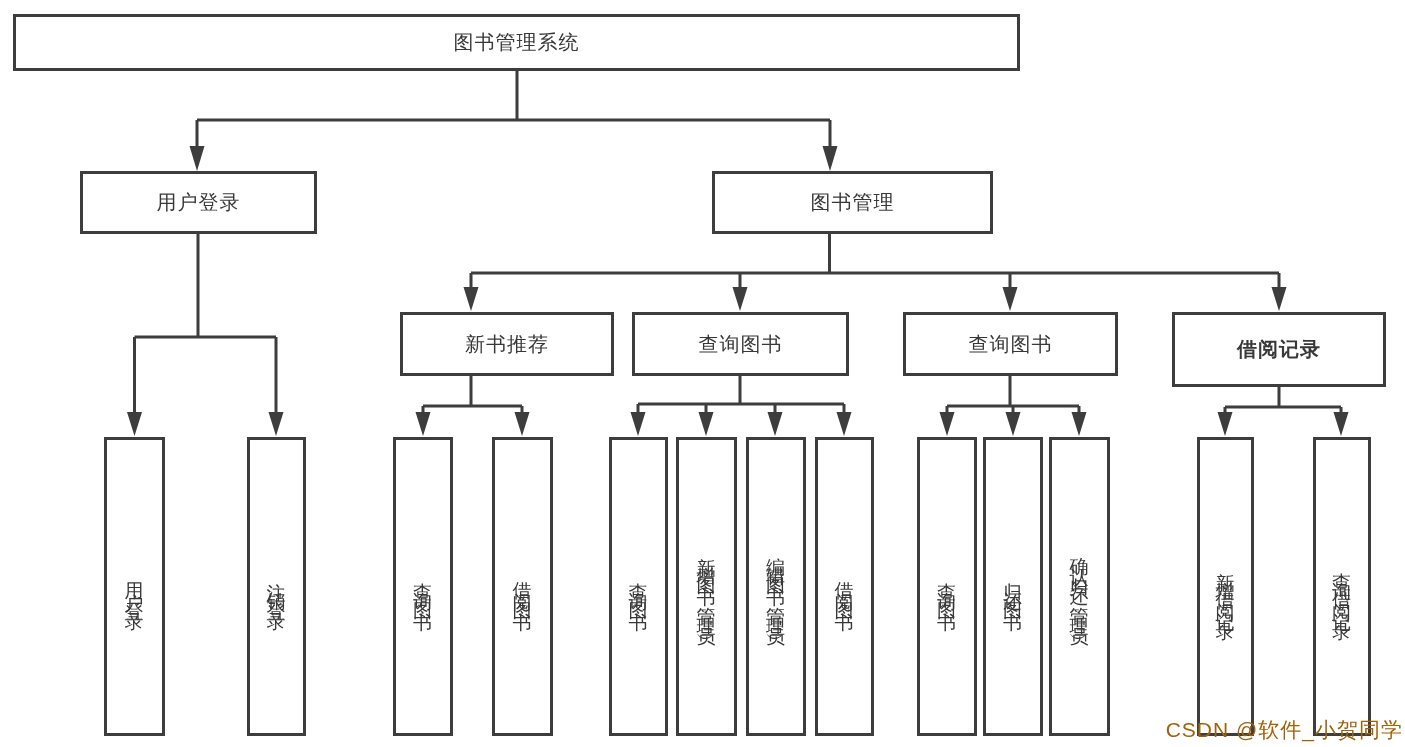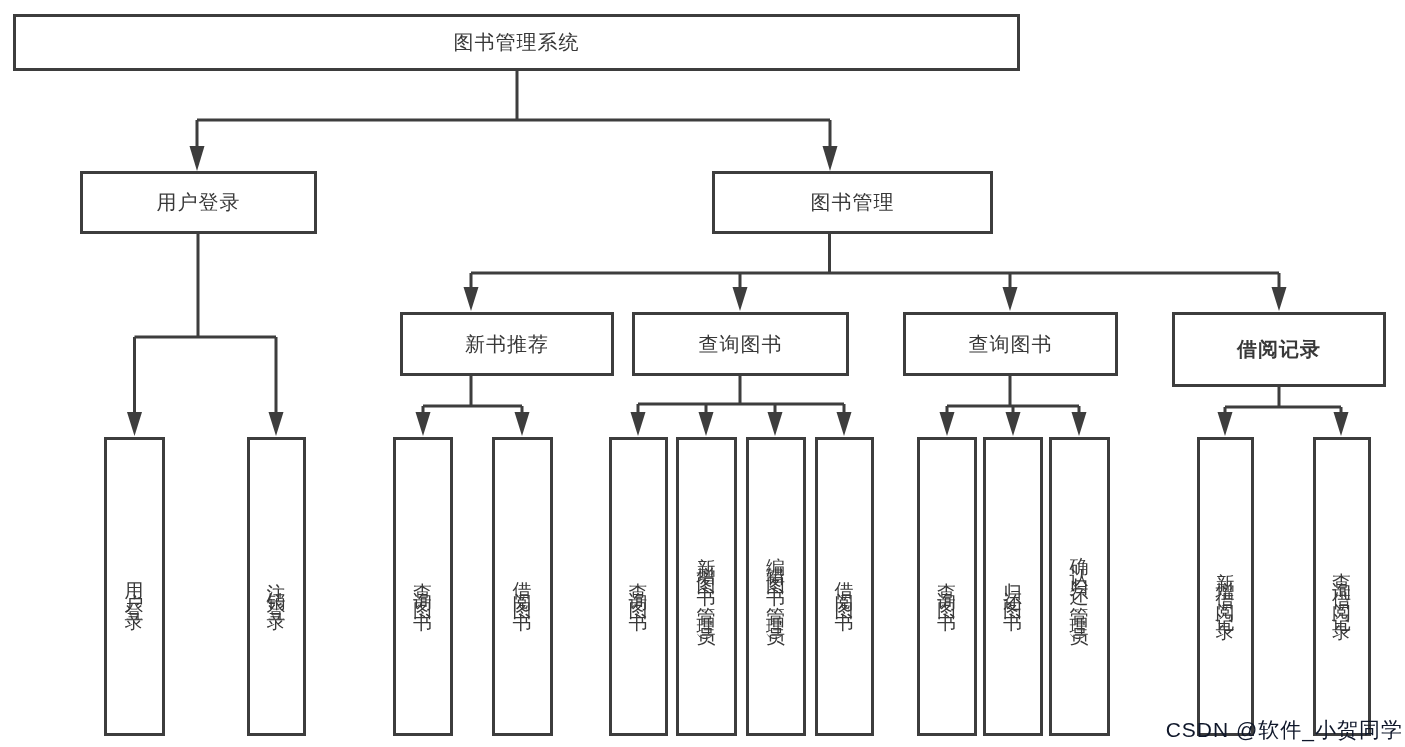--- a/index.html
+++ b/index.html
@@ -56,21 +56,21 @@
   #leaf-8  { left: 917px;  width: 60px; }
   #leaf-9  { left: 983px;  width: 60px; }
   #leaf-10 { left: 1049px; width: 61px; }
   #leaf-11 { left: 1197px; width: 57px; }
   #leaf-12 { left: 1313px; width: 58px; }
   #watermark {
     position: absolute;
     right: 2px;
     top: 716px;
     font-size: 21px;
-    color: #0f172a;
+    color: #a16207;
     letter-spacing: 1px;
     white-space: nowrap;
   }
 </style>
 </head>
 <body>
 
 <div id="stage">
 
   <svg id="connectors" viewBox="0 0 1405 747" xmlns="http://www.w3.org/2000/svg">

